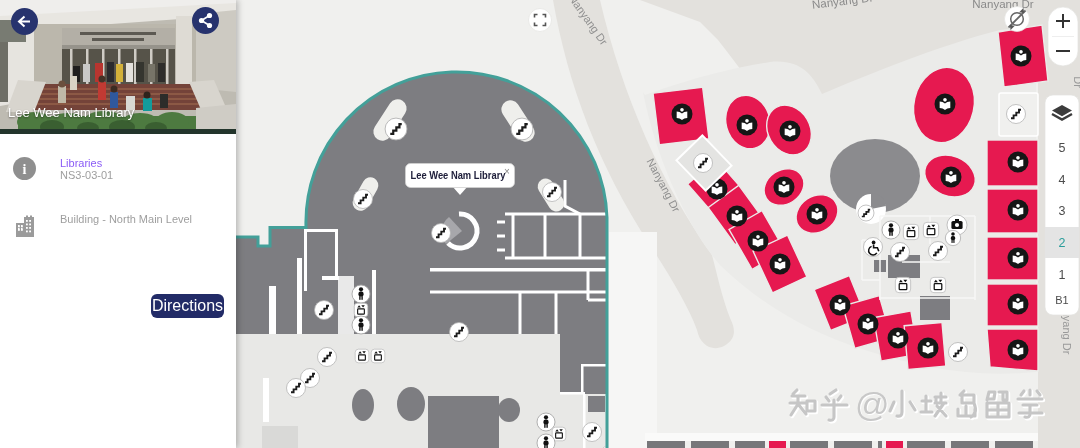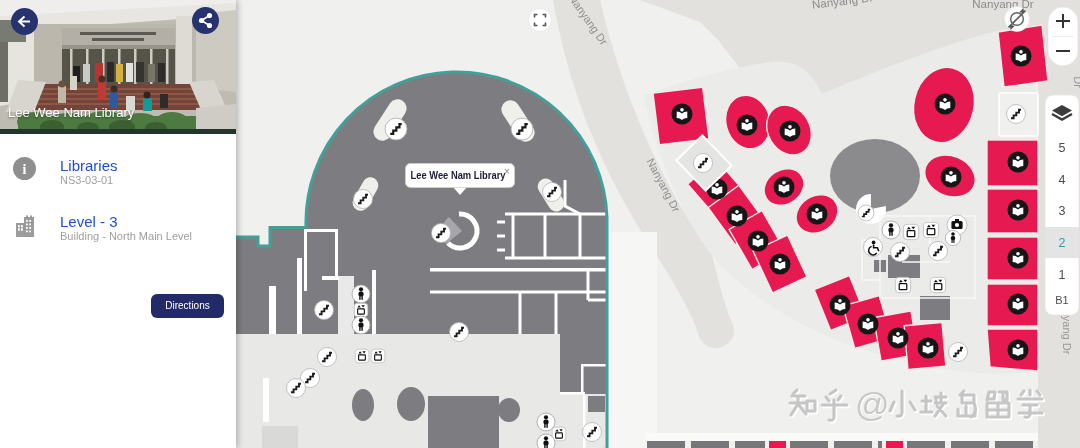--- a/index.html
+++ b/index.html
@@ -5,25 +5,25 @@
   html,body{margin:0;padding:0;}
   body{width:1080px;height:448px;overflow:hidden;font-family:"Liberation Sans",sans-serif;background:#f0f0ee;position:relative;}
   #sidebar{position:absolute;left:0;top:0;width:236px;height:448px;background:#fff;z-index:5;box-shadow:2px 0 6px rgba(0,0,0,.25);}
   #photo{position:absolute;left:0;top:0;width:236px;height:134px;}
   .navbtn{position:absolute;width:27px;height:27px;border-radius:50%;background:#27336e;z-index:6;}
   #backbtn{left:11px;top:8px;}
   #sharebtn{left:192px;top:7px;}
   #phototitle{position:absolute;left:8px;top:105px;color:#fff;font-size:13px;z-index:6;text-shadow:0 1px 2px rgba(0,0,0,.45);}
   .inforow{position:absolute;left:13px;}
   .rowtext{position:absolute;left:47px;top:0;}
-  .t1{font-size:15px;color:#1d4ed8;white-space:nowrap;}
+  .t1{font-size:11px;color:#8b5cf6;white-space:nowrap;}
   .t2{font-size:11px;color:#9e9e9e;margin-top:0;white-space:nowrap;}
   #row1{top:157px;}
   #row2{top:213px;}
-  #dirbtn{position:absolute;left:151px;top:294px;width:73px;height:24px;background:#222b67;border-radius:6px;color:#fff;font-size:10px;text-align:center;line-height:24px;}
+  #dirbtn{position:absolute;left:151px;top:294px;width:73px;height:24px;background:#222b67;border-radius:6px;color:#fff;font-size:16px;text-align:center;line-height:24px;}
   #map{position:absolute;left:236px;top:0;width:844px;height:448px;}
   #wm{position:absolute;left:788px;top:384px;z-index:4;}
 </style>
 </head>
 <body>
 <div id="map">
 <svg width="844" height="448" viewBox="236 0 844 448" xmlns="http://www.w3.org/2000/svg">
 <defs>
   <g id="bk">
           <circle r="10.5" fill="#161616"></circle>
@@ -465,18 +465,17 @@
           <rect x="16.2" y="7" width="1.8" height="1.8"></rect>
           <rect x="13" y="10.5" width="1.8" height="1.8"></rect>
           <rect x="16.2" y="10.5" width="1.8" height="1.8"></rect>
           <rect x="13" y="14" width="1.8" height="1.8"></rect>
           <rect x="16.2" y="14" width="1.8" height="1.8"></rect>
           <rect x="13" y="17.5" width="1.8" height="1.8"></rect>
           <rect x="16.2" y="17.5" width="1.8" height="1.8"></rect>
         </g>
       </svg>
     <div class="rowtext">
-        <div class="t1">Level - 3</div>
         <div class="t2">Building - North Main Level</div>
       </div>
   </div>
   <div id="dirbtn">Directions</div>
 </div>
 
 </body></html>

